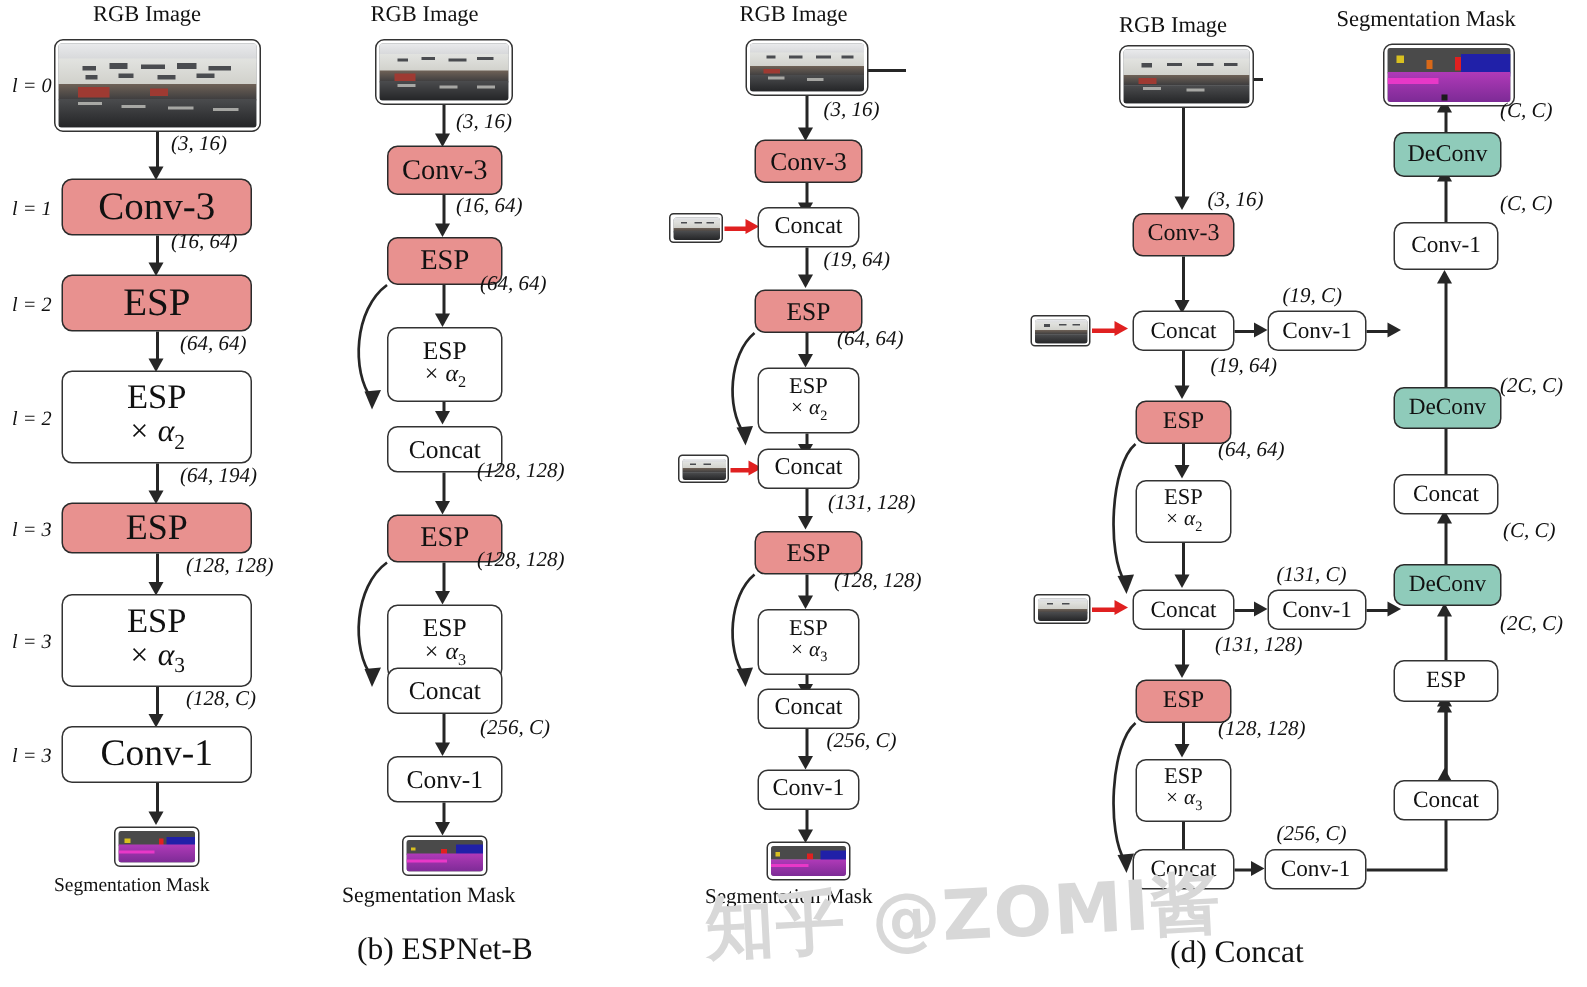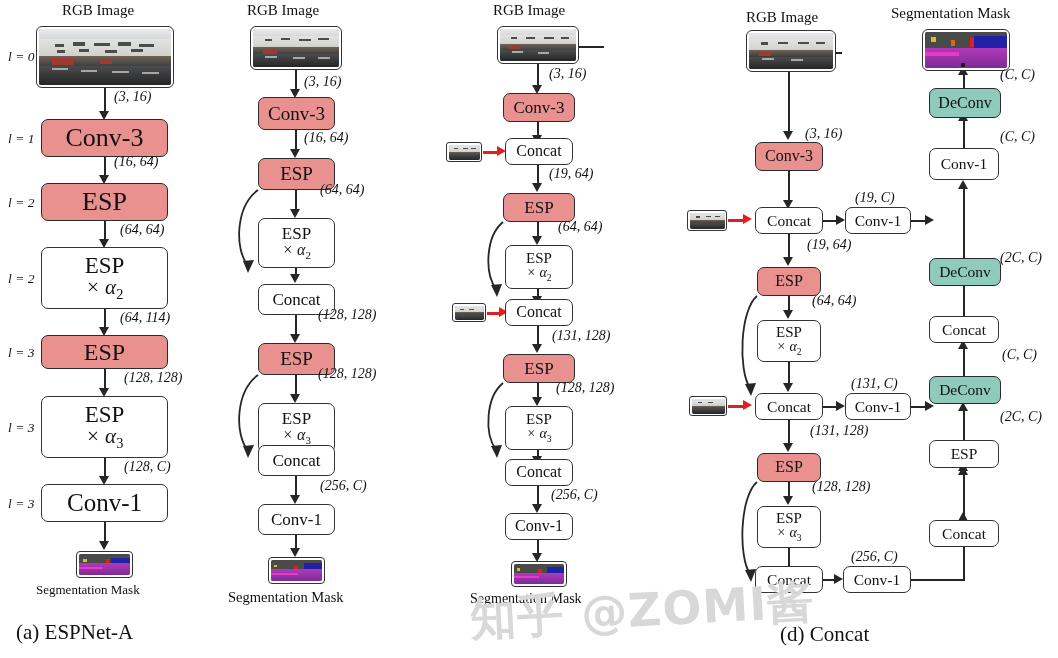--- a/index.html
+++ b/index.html
@@ -128,21 +128,21 @@
 <div class="lbl dims" style="left:120px;top:222px;">(64, 64)</div>
 
 <div class="box" style="left:41px;top:247px;width:127px;height:62px;font-size:23px;">
   <span class="t1">ESP</span>
   <span class="t2" style="font-size:21px;"><i>× α</i><sub style="font-size:.68em">2</sub></span>
 </div>
 <div class="lbl lvl" style="left:8px;top:271px;"><i>l</i> = 2</div>
 
 <div class="ln v" style="left:104px;top:309px;height:21px;"></div>
 <div class="ar dn" style="left:99px;top:327px;"></div>
-<div class="lbl dims" style="left:120px;top:310px;">(64, 114)</div>
+<div class="lbl dims" style="left:120px;top:310px;">(64, 194)</div>
 
 <div class="box red" style="left:41px;top:335px;width:127px;height:34px;font-size:24px;">
   <span class="t1">ESP</span>
 </div>
 <div class="lbl lvl" style="left:8px;top:345px;"><i>l</i> = 3</div>
 
 <div class="ln v" style="left:104px;top:369px;height:22px;"></div>
 <div class="ar dn" style="left:99px;top:388px;"></div>
 <div class="lbl dims" style="left:124px;top:370px;">(128, 128)</div>
 
@@ -169,21 +169,20 @@
     <div class="m-sky"></div>
     <div class="m-bld" style="left:62%;top:18%;width:38%;height:34%"></div>
     <div class="m-obj" style="left:8%;top:22%;width:7%;height:14%;background:#d8c020"></div>
     <div class="m-obj" style="left:52%;top:26%;width:6%;height:22%;background:#e02020"></div>
     <div class="m-road"></div>
     <div class="m-side" style="left:0;bottom:30%;width:48%;height:9%"></div>
   </div>
 </div>
 <div class="lbl" style="left:36px;top:582px;font-size:13px;">Segmentation Mask</div>
 
-<div class="lbl cap" style="left:16px;top:620px;">(a) ESPNet-A</div>
 
 <div class="lbl ttl" style="left:247px;top:2px;">RGB Image</div>
 
 <div class="photo" style="left:250px;top:26px;width:92px;height:44px;">
   <div class="inner">
     <div class="sky"></div>
         <div class="bld"></div>
     <div class="win" style="left:14%;top:25%;width:8%;height:7%"></div>
     <div class="win" style="left:32%;top:24%;width:11%;height:6%"></div>
     <div class="win" style="left:54%;top:25%;width:13%;height:6%"></div>
@@ -279,20 +278,21 @@
     <div class="m-sky"></div>
     <div class="m-bld" style="left:64%;top:16%;width:36%;height:38%"></div>
     <div class="m-obj" style="left:6%;top:22%;width:6%;height:13%;background:#d8c020"></div>
     <div class="m-obj" style="left:46%;top:28%;width:7%;height:20%;background:#e02020"></div>
     <div class="m-road"></div>
     <div class="m-side" style="left:0;bottom:28%;width:52%;height:10%"></div>
   </div>
 </div>
 <div class="lbl" style="left:228px;top:589px;font-size:14.5px;">Segmentation Mask</div>
 
+<div class="lbl cap" style="left:238px;top:620px;">(b) ESPNet-B</div>
 
 <div class="lbl ttl" style="left:493px;top:2px;">RGB Image</div>
 
 <div class="photo" style="left:497px;top:26px;width:82px;height:38px;">
   <div class="inner">
     <div class="sky"></div>
         <div class="bld"></div>
     <div class="win" style="left:14%;top:25%;width:9%;height:7%"></div>
     <div class="win" style="left:34%;top:24%;width:12%;height:6%"></div>
     <div class="win" style="left:58%;top:25%;width:13%;height:6%"></div>

